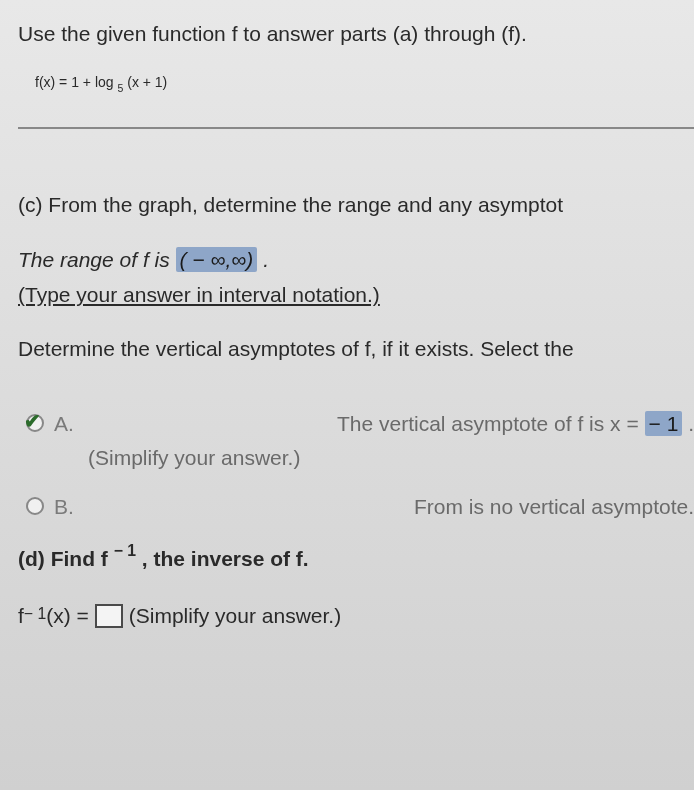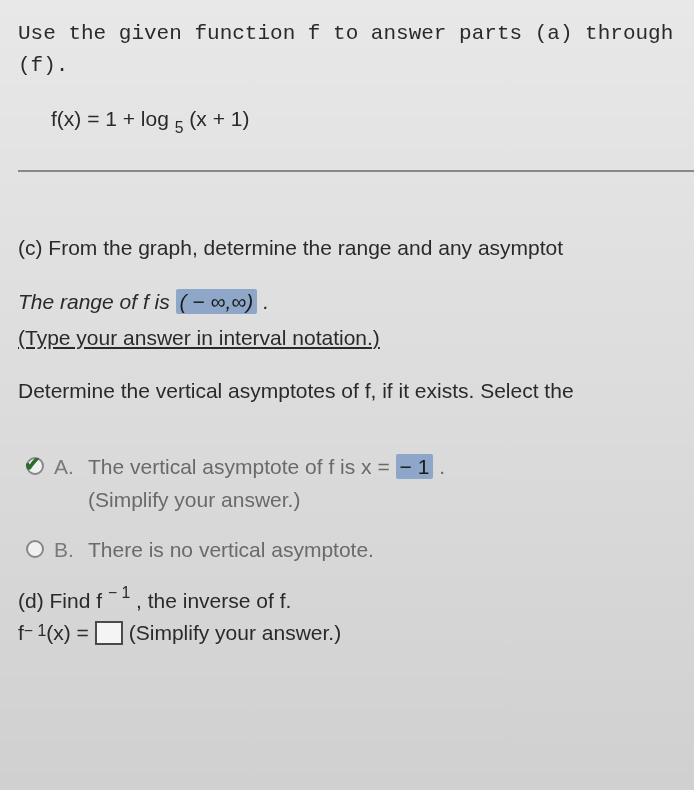--- a/index.html
+++ b/index.html
@@ -13,26 +13,25 @@
       background: linear-gradient(to bottom, #e8e8e8 0%, #dcdcdc 50%, #d0d0d0 100%);
       font-family: Arial, Helvetica, sans-serif;
       color: #2a2a2a;
       padding: 18px 0 18px 18px;
       overflow: hidden;
       font-size: 21px;
       line-height: 1.5;
     }
     .intro {
       margin-bottom: 22px;
-      font-family: Liberation Mono, monospace;
     }
     .formula {
-      margin-left: 33px;
+      margin-left: 17px;
       margin-bottom: 32px;
-      font-size: 21px;
+      font-size: 14px;
       white-space: nowrap;
     }
     .sub {
       font-size: 0.75em;
       vertical-align: sub;
       position: relative;
       top: 2px;
     }
     .sup {
       font-size: 0.75em;
@@ -95,27 +94,30 @@
     .opt-label {
       color: #7a7a7a;
       margin-right: 14px;
       min-width: 20px;
     }
     .opt-body {
       flex: 1;
     }
     .opt-text {
       color: #6a6a6a;
+      text-align: right;
     }
     .opt-hint {
       color: #6a6a6a;
       margin-top: 2px;
     }
     .part-d {
       margin-top: 18px;
+      margin-bottom: 26px;
+      font-weight: bold;
     }
     .answer-line {
       display: flex;
       align-items: center;
       flex-wrap: nowrap;
     }
     .answer-box {
       display: inline-block;
       width: 28px;
       height: 24px;
@@ -165,21 +167,21 @@
       <span>.</span>
     </div>
     <div class="opt-hint">(Simplify your answer.)</div>
   </div>
 </div>
 
 <div class="option">
   <div class="radio"></div>
   <span class="opt-label">B.</span>
   <div class="opt-body">
-    <div class="opt-text">There is no vertical asymptote.</div>
+    <div class="opt-text">From is no vertical asymptote.</div>
   </div>
 </div>
 
 <div class="part-d">
   <span>(d) Find f</span>
   <span class="sup f-inv">− 1</span>
   <span>, the inverse of f.</span>
 </div>
 
 <div class="answer-line">

